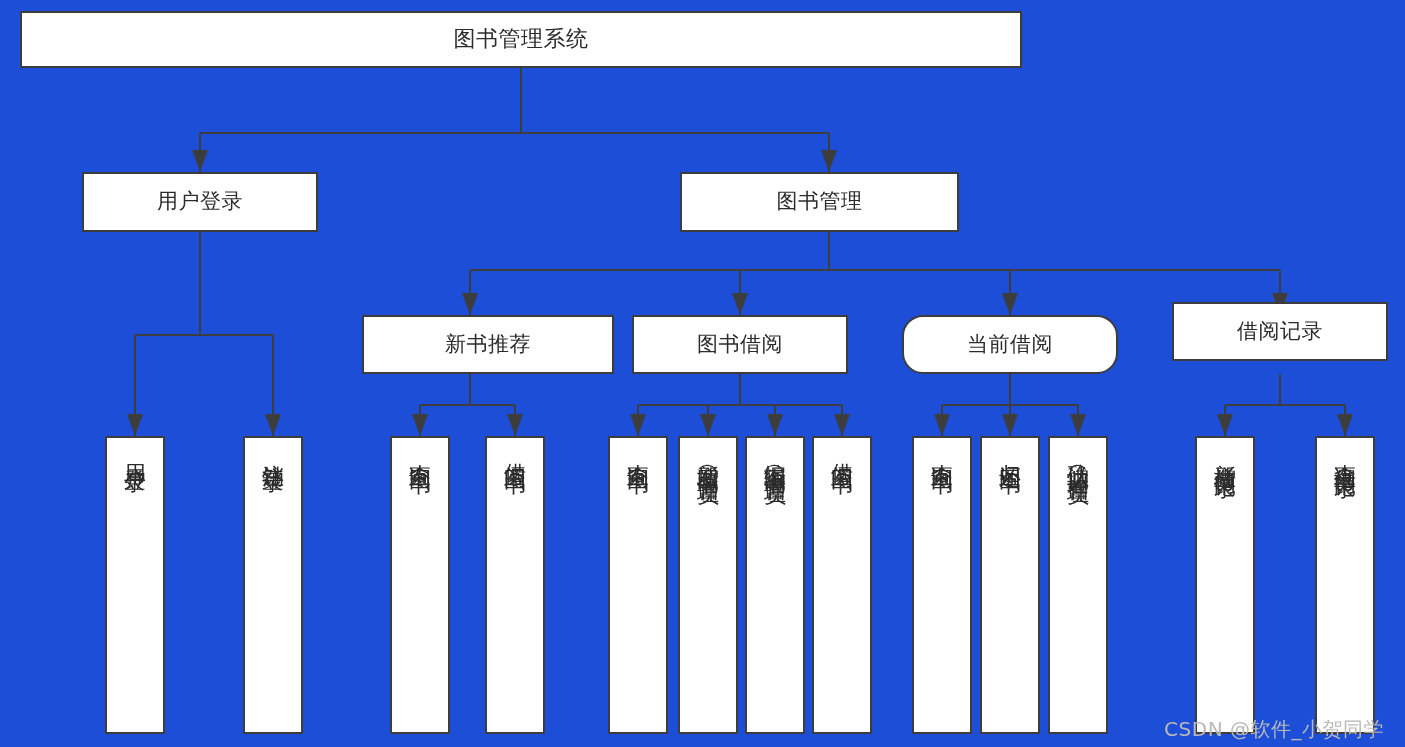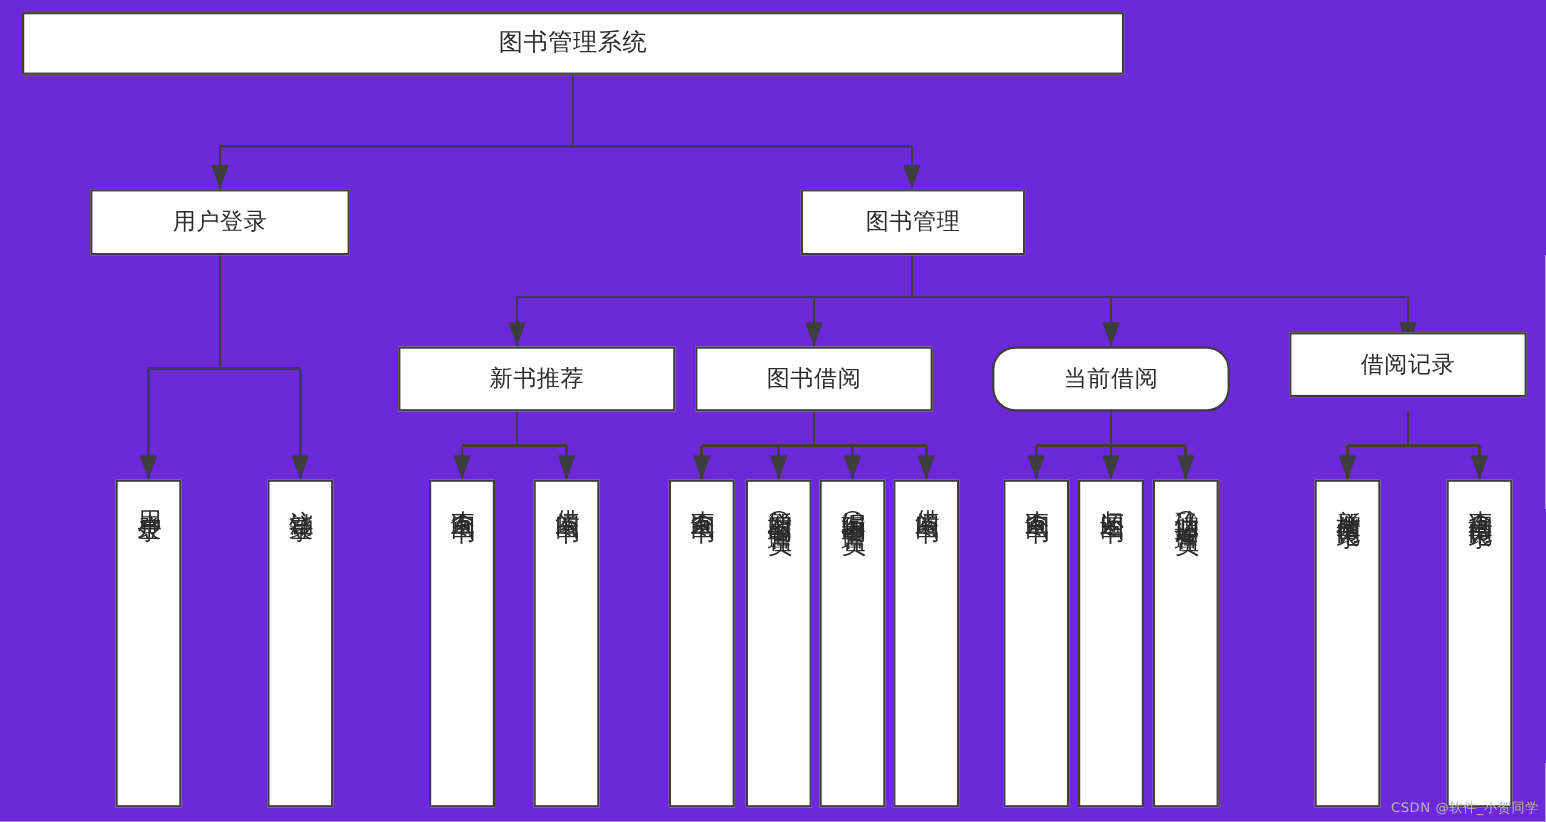--- a/index.html
+++ b/index.html
@@ -7,21 +7,21 @@
     padding: 0;
     background: #ffffff;
   }
   body {
     font-family: "DejaVu Sans", "Liberation Sans", sans-serif;
   }
   #canvas {
     position: relative;
     width: 1405px;
     height: 747px;
-    background: #6d28d9;
+    background: #1d4ed8;
     overflow: hidden;
   }
   #edges {
     position: absolute;
     left: 0;
     top: 0;
     width: 1405px;
     height: 747px;
     pointer-events: none;
   }
@@ -58,23 +58,23 @@
   .node.v .node-label {
     font-size: 22px;
     writing-mode: vertical-rl;
     text-orientation: upright;
     line-height: 1.0;
     letter-spacing: 3px;
     white-space: nowrap;
   }
   .watermark {
     position: absolute;
-    right: 6px;
+    right: 21px;
     bottom: 4px;
-    font-size: 12px;
+    font-size: 20px;
     color: #b9b9b9;
     letter-spacing: 0.5px;
     white-space: nowrap;
   }
 </style>
 </head>
 <body>
 
 <div id="canvas">
 
@@ -133,21 +133,21 @@
       <polygon points="1337,414 1353,414 1345,436" fill="#3d3d3d"></polygon>
     </svg>
 
   <div id="nodes-layer">
       <div class="node h root" style="left: 20px; top: 11px; width: 1002px; height: 57px;">
         <span class="node-label">图书管理系统</span>
       </div>
       <div class="node h" style="left: 82px; top: 172px; width: 236px; height: 60px;">
         <span class="node-label">用户登录</span>
       </div>
-      <div class="node h" style="left: 728px; top: 172px; width: 204px; height: 60px;">
+      <div class="node h" style="left: 680px; top: 172px; width: 279px; height: 60px;">
         <span class="node-label">图书管理</span>
       </div>
       <div class="node h" style="left: 362px; top: 315px; width: 252px; height: 59px;">
         <span class="node-label">新书推荐</span>
       </div>
       <div class="node h" style="left: 632px; top: 315px; width: 216px; height: 59px;">
         <span class="node-label">图书借阅</span>
       </div>
       <div class="node h" style="left: 902px; top: 315px; width: 216px; height: 59px; border-radius: 21px;">
         <span class="node-label">当前借阅</span>

